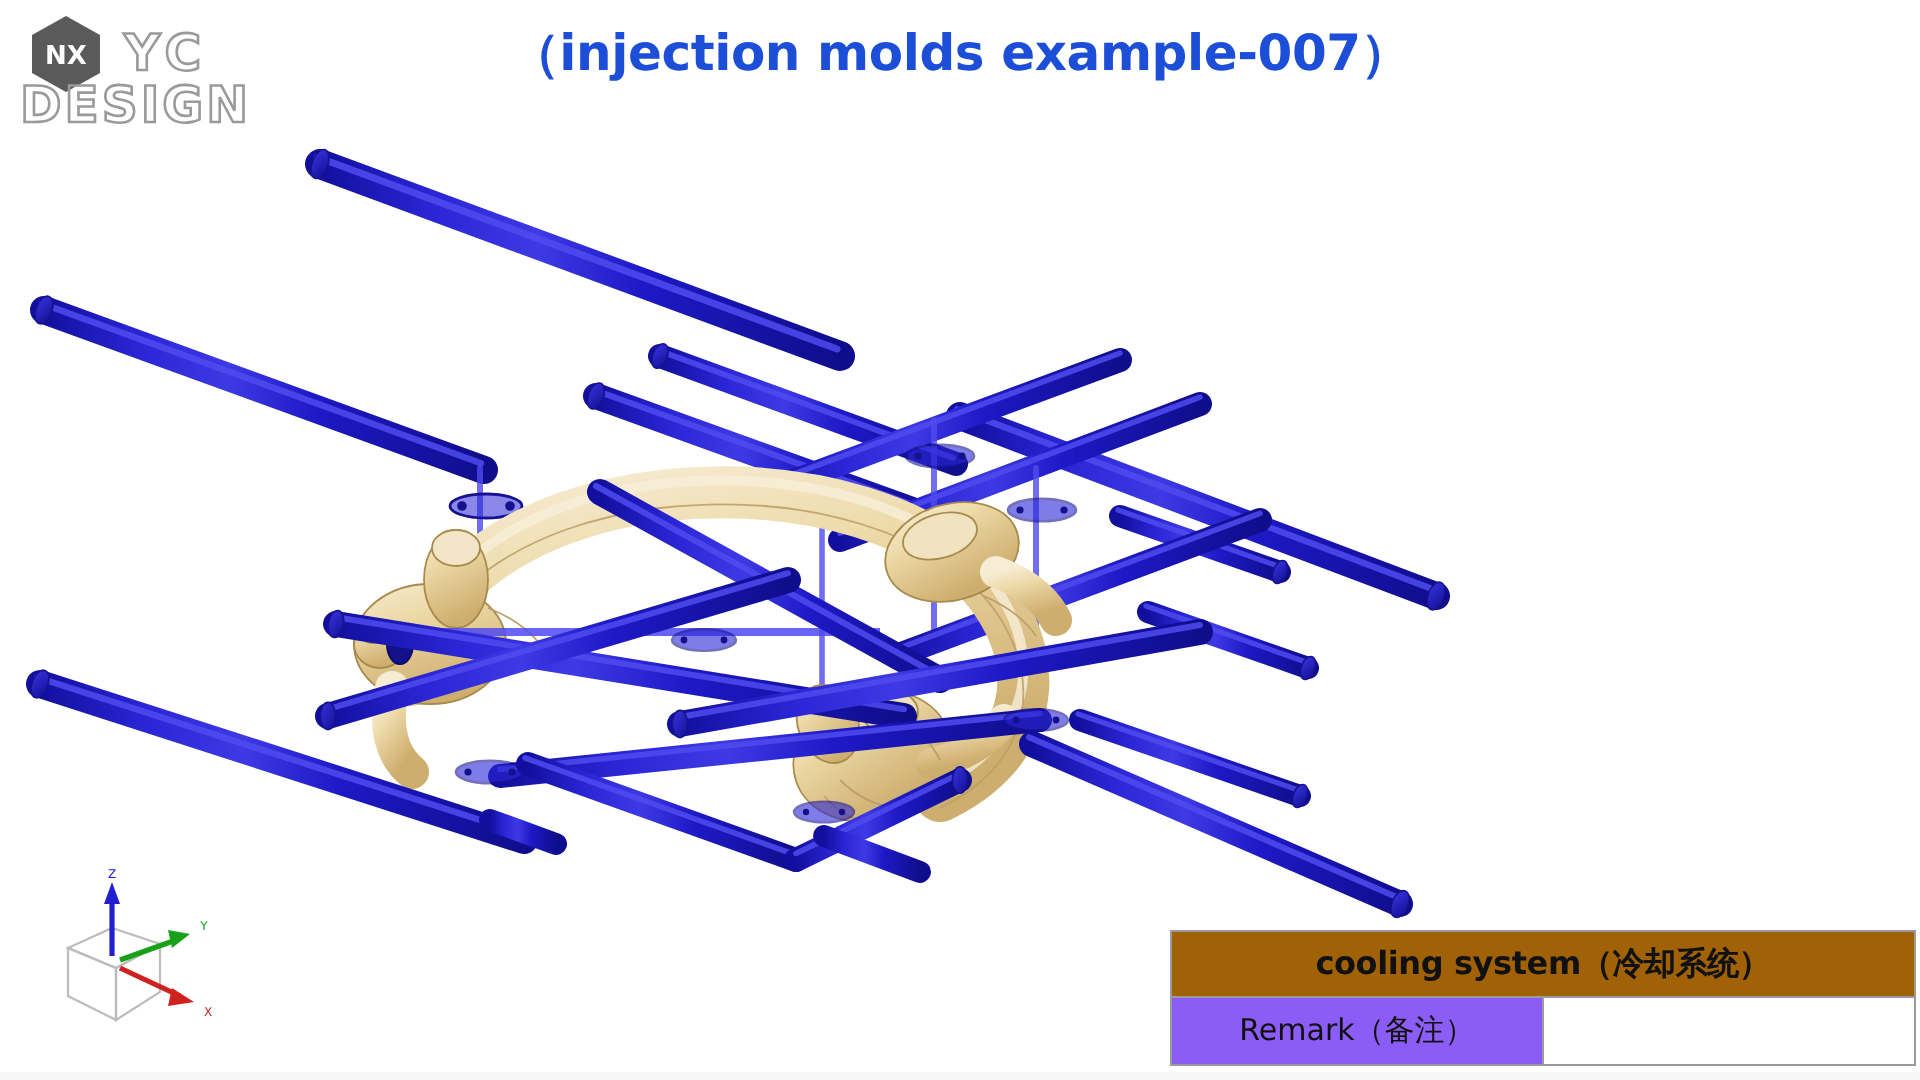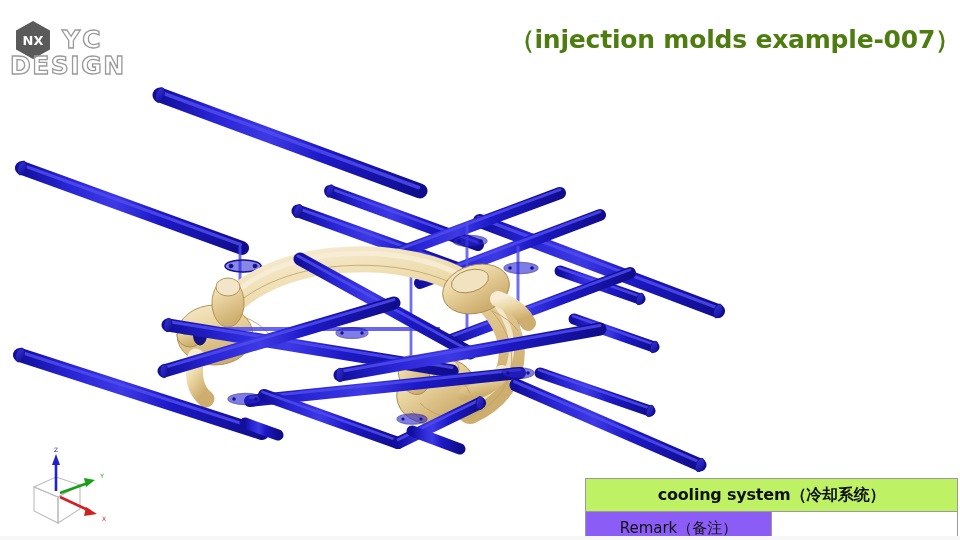--- a/index.html
+++ b/index.html
@@ -14,21 +14,20 @@
     overflow: hidden;
     font-family: "Liberation Sans", sans-serif;
     background: #ffffff;
   }
 
   
   #slide {
     position: absolute;
     inset: 0;
     background: #ffffff;
-    margin-top: 13px;
   }
   #bottom-strip {
     position: absolute;
     left: 0;
     bottom: 0;
     width: 960px;
     height: 4px;
     background: #f7f7f7;
   }
 
@@ -41,25 +40,25 @@
     height: 58px;
   }
   #logo svg { display: block; }
 
   
   #slide-title {
     position: absolute;
     left: 0;
     top: 10px;
     width: 960px;
-    text-align: right;
+    text-align: center;
     font-family: "DejaVu Sans", sans-serif;
     font-size: 25px;
     font-weight: bold;
-    color: #4d7c0f;
+    color: #1d4ed8;
     letter-spacing: -0.2px;
   }
 
   
   #viewport {
     position: absolute;
     left: 0;
     top: 60px;
     width: 740px;
     height: 400px;
@@ -83,21 +82,21 @@
     top: 465px;
     width: 373px;
     border-collapse: collapse;
     table-layout: fixed;
   }
   #info-table td {
     border: 1px solid #9a9a9a;
     padding: 0;
   }
   .th-cell {
-    background: #bef264;
+    background: #a16207;
     height: 32px;
     text-align: center;
     vertical-align: middle;
     font-family: "DejaVu Sans", sans-serif;
     font-size: 16px;
     font-weight: bold;
     color: #111111;
     letter-spacing: -0.2px;
   }
   .remark-label {

